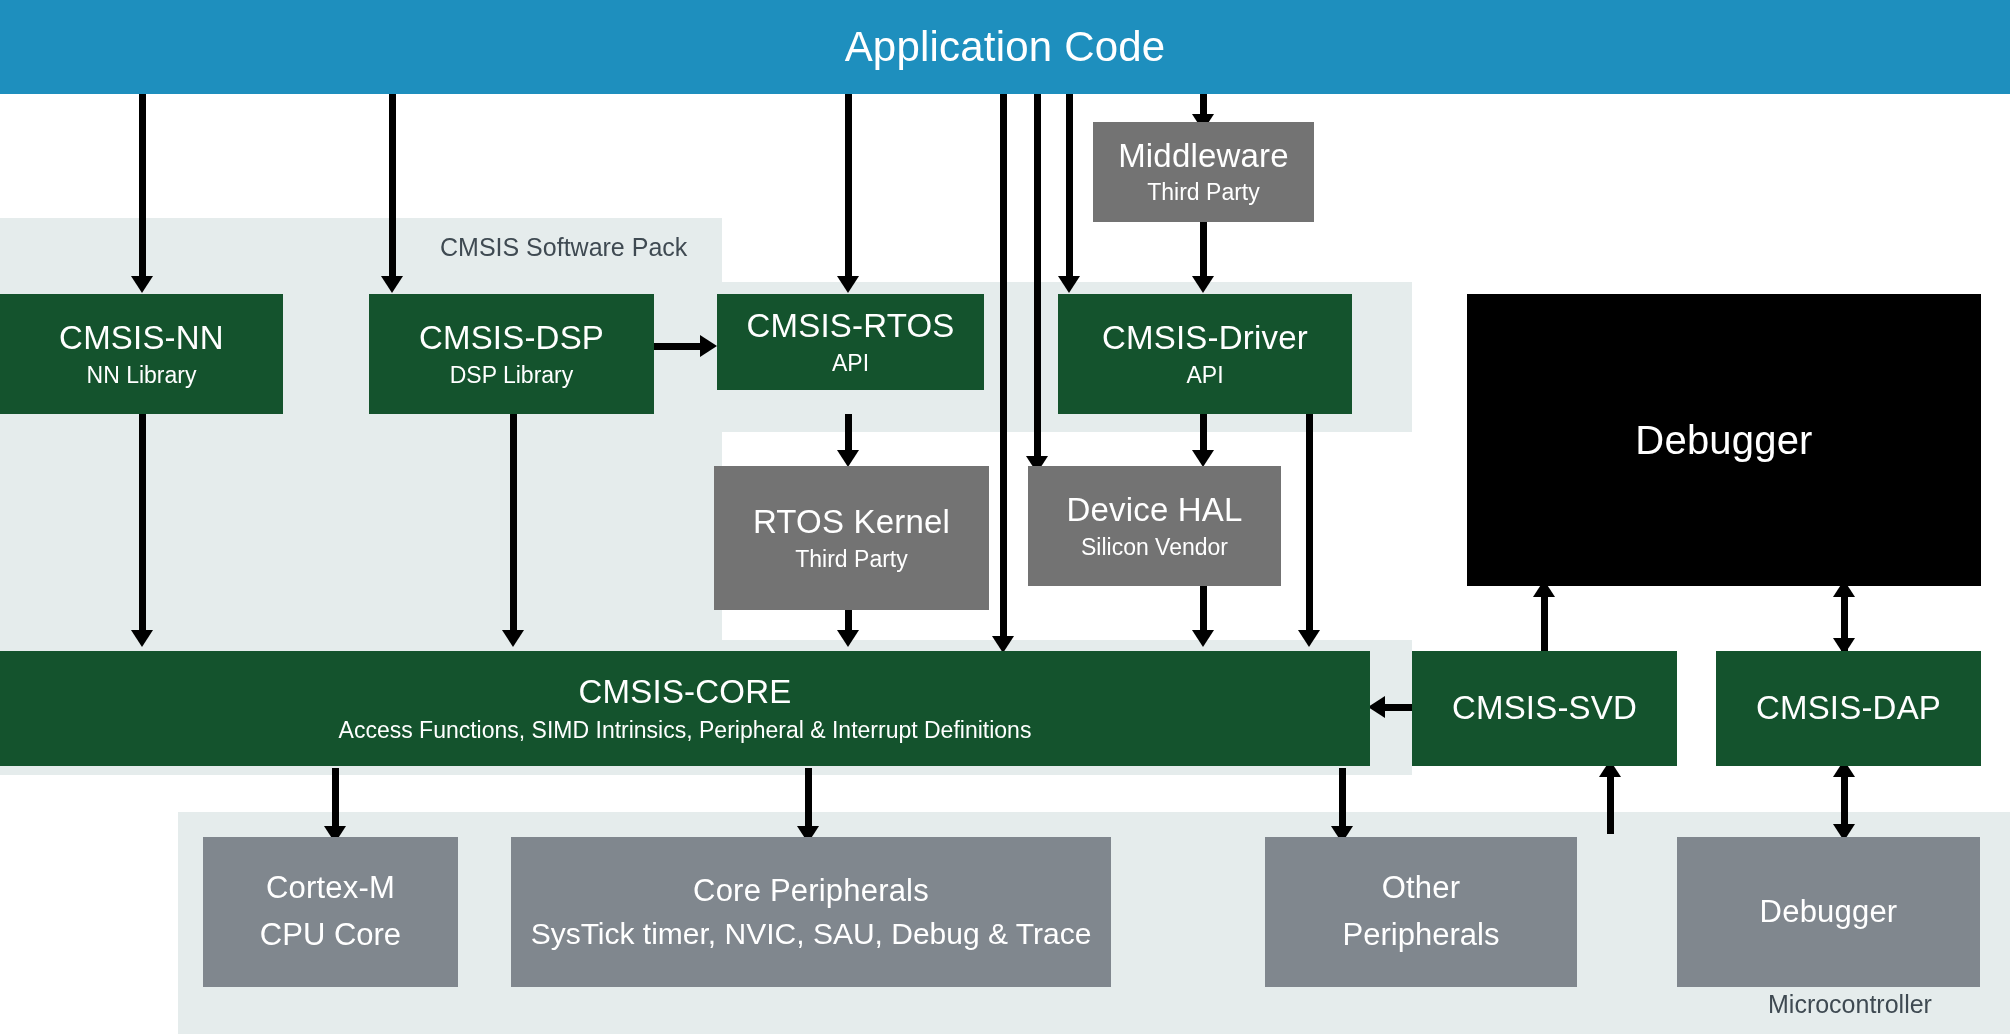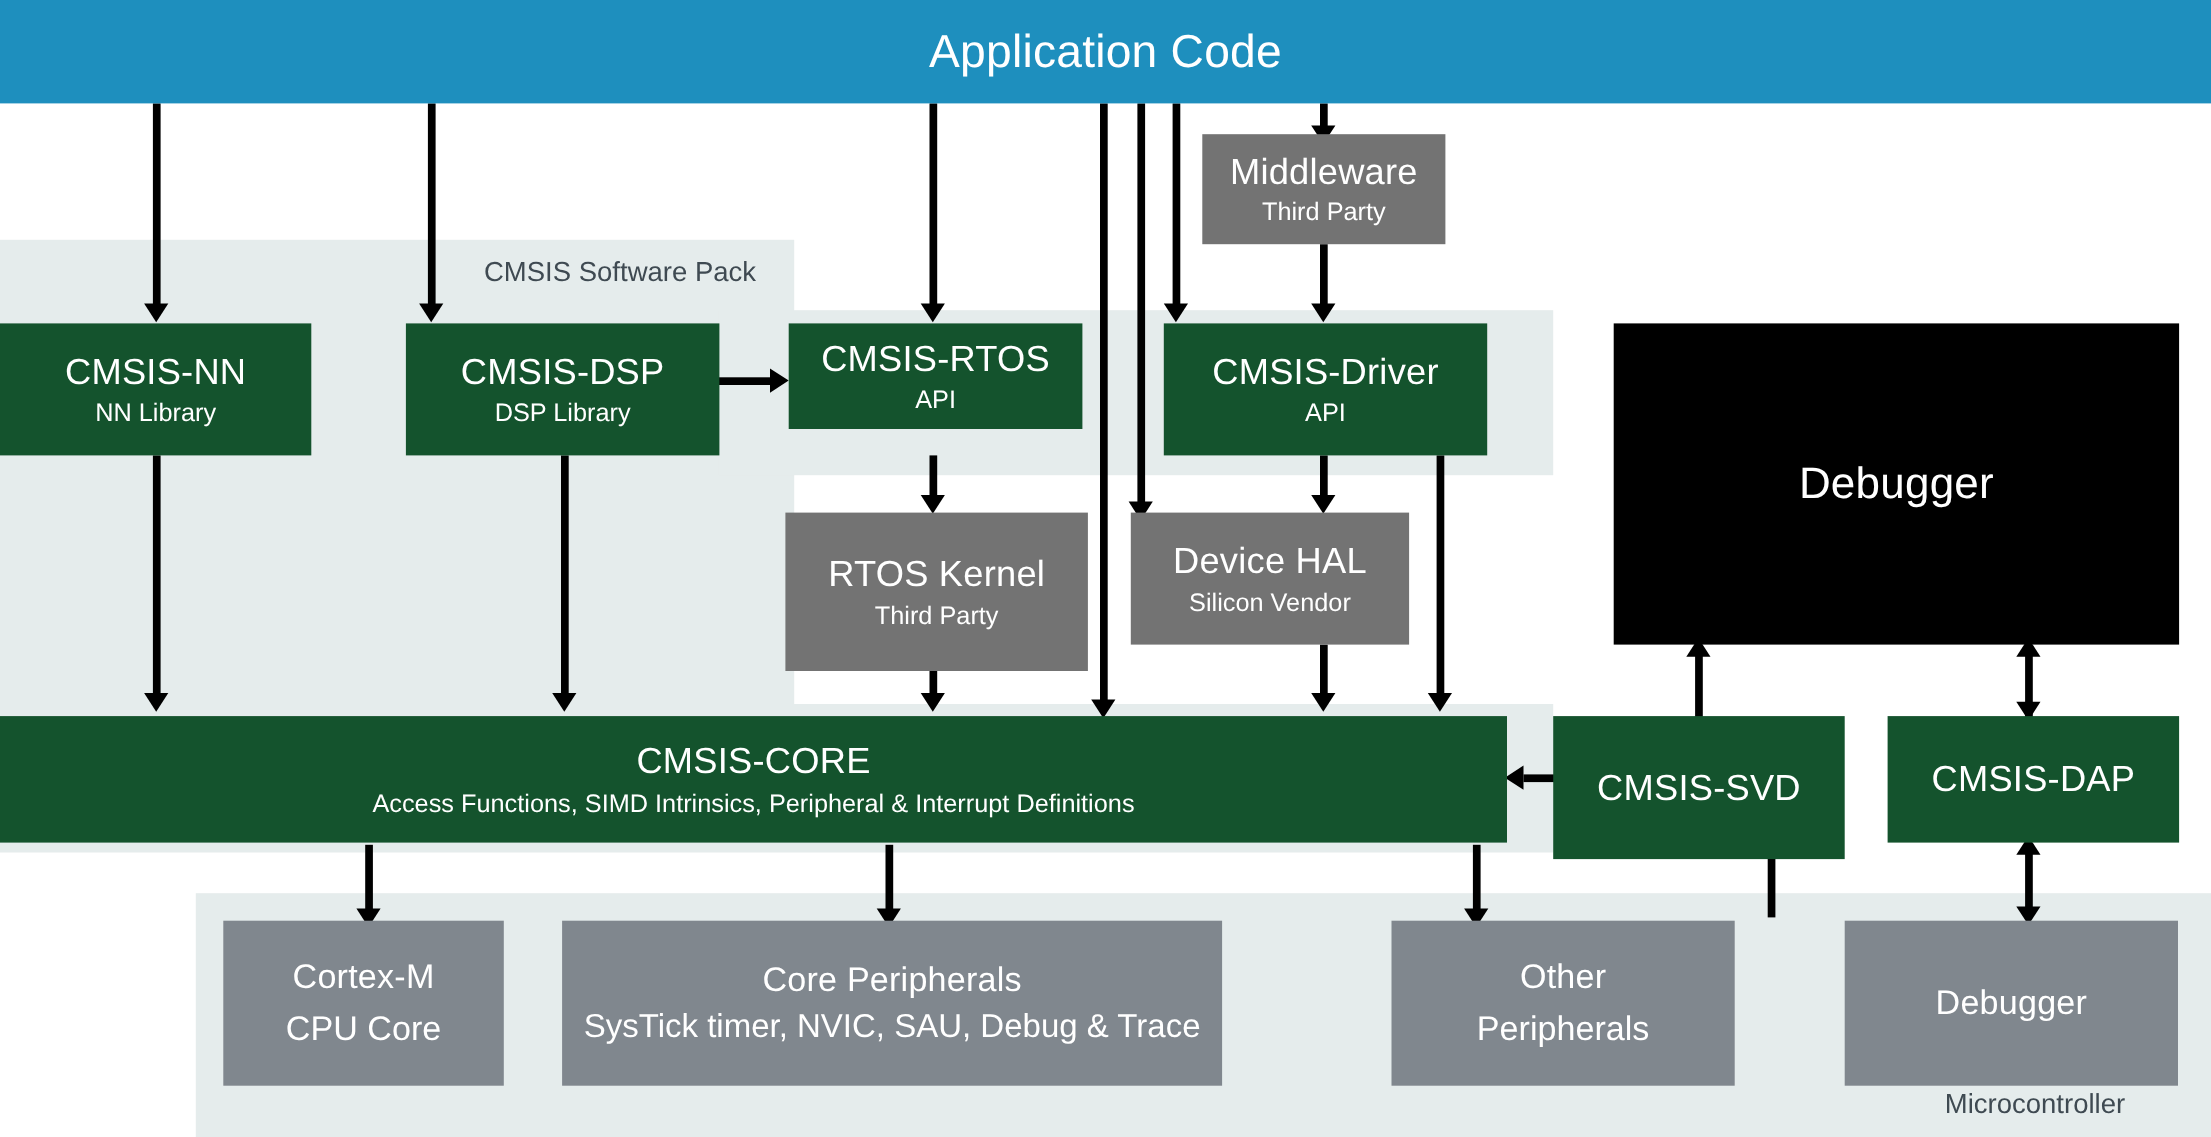--- a/index.html
+++ b/index.html
@@ -194,21 +194,21 @@
 
   <div class="box c-slate" style="left:1467px;top:294px;width:514px;height:292px;">
     <span class="ttl" style="font-size:40px;">Debugger</span>
   </div>
 
   <div class="box c-cyan" style="left:0;top:651px;width:1370px;height:115px;">
     <span class="ttl" style="font-size:33px;">CMSIS-CORE</span>
     <span class="sub" style="font-size:23px;margin-top:7px;">Access Functions, SIMD Intrinsics, Peripheral &amp; Interrupt Definitions</span>
   </div>
 
-  <div class="box c-cyan" style="left:1412px;top:651px;width:265px;height:130px;">
+  <div class="box c-cyan" style="left:1412px;top:651px;width:265px;height:115px;">
     <span class="ttl" style="font-size:33px;">CMSIS-SVD</span>
   </div>
 
   <div class="box c-gray" style="left:203px;top:837px;width:255px;height:150px;">
     <span class="ttl" style="font-size:31px;">Cortex-M</span>
     <span class="sub" style="font-size:31px;margin-top:12px;">CPU Core</span>
   </div>
 
   <div class="box c-cyan" style="left:1716px;top:651px;width:265px;height:115px;">
     <span class="ttl" style="font-size:33px;">CMSIS-DAP</span>

